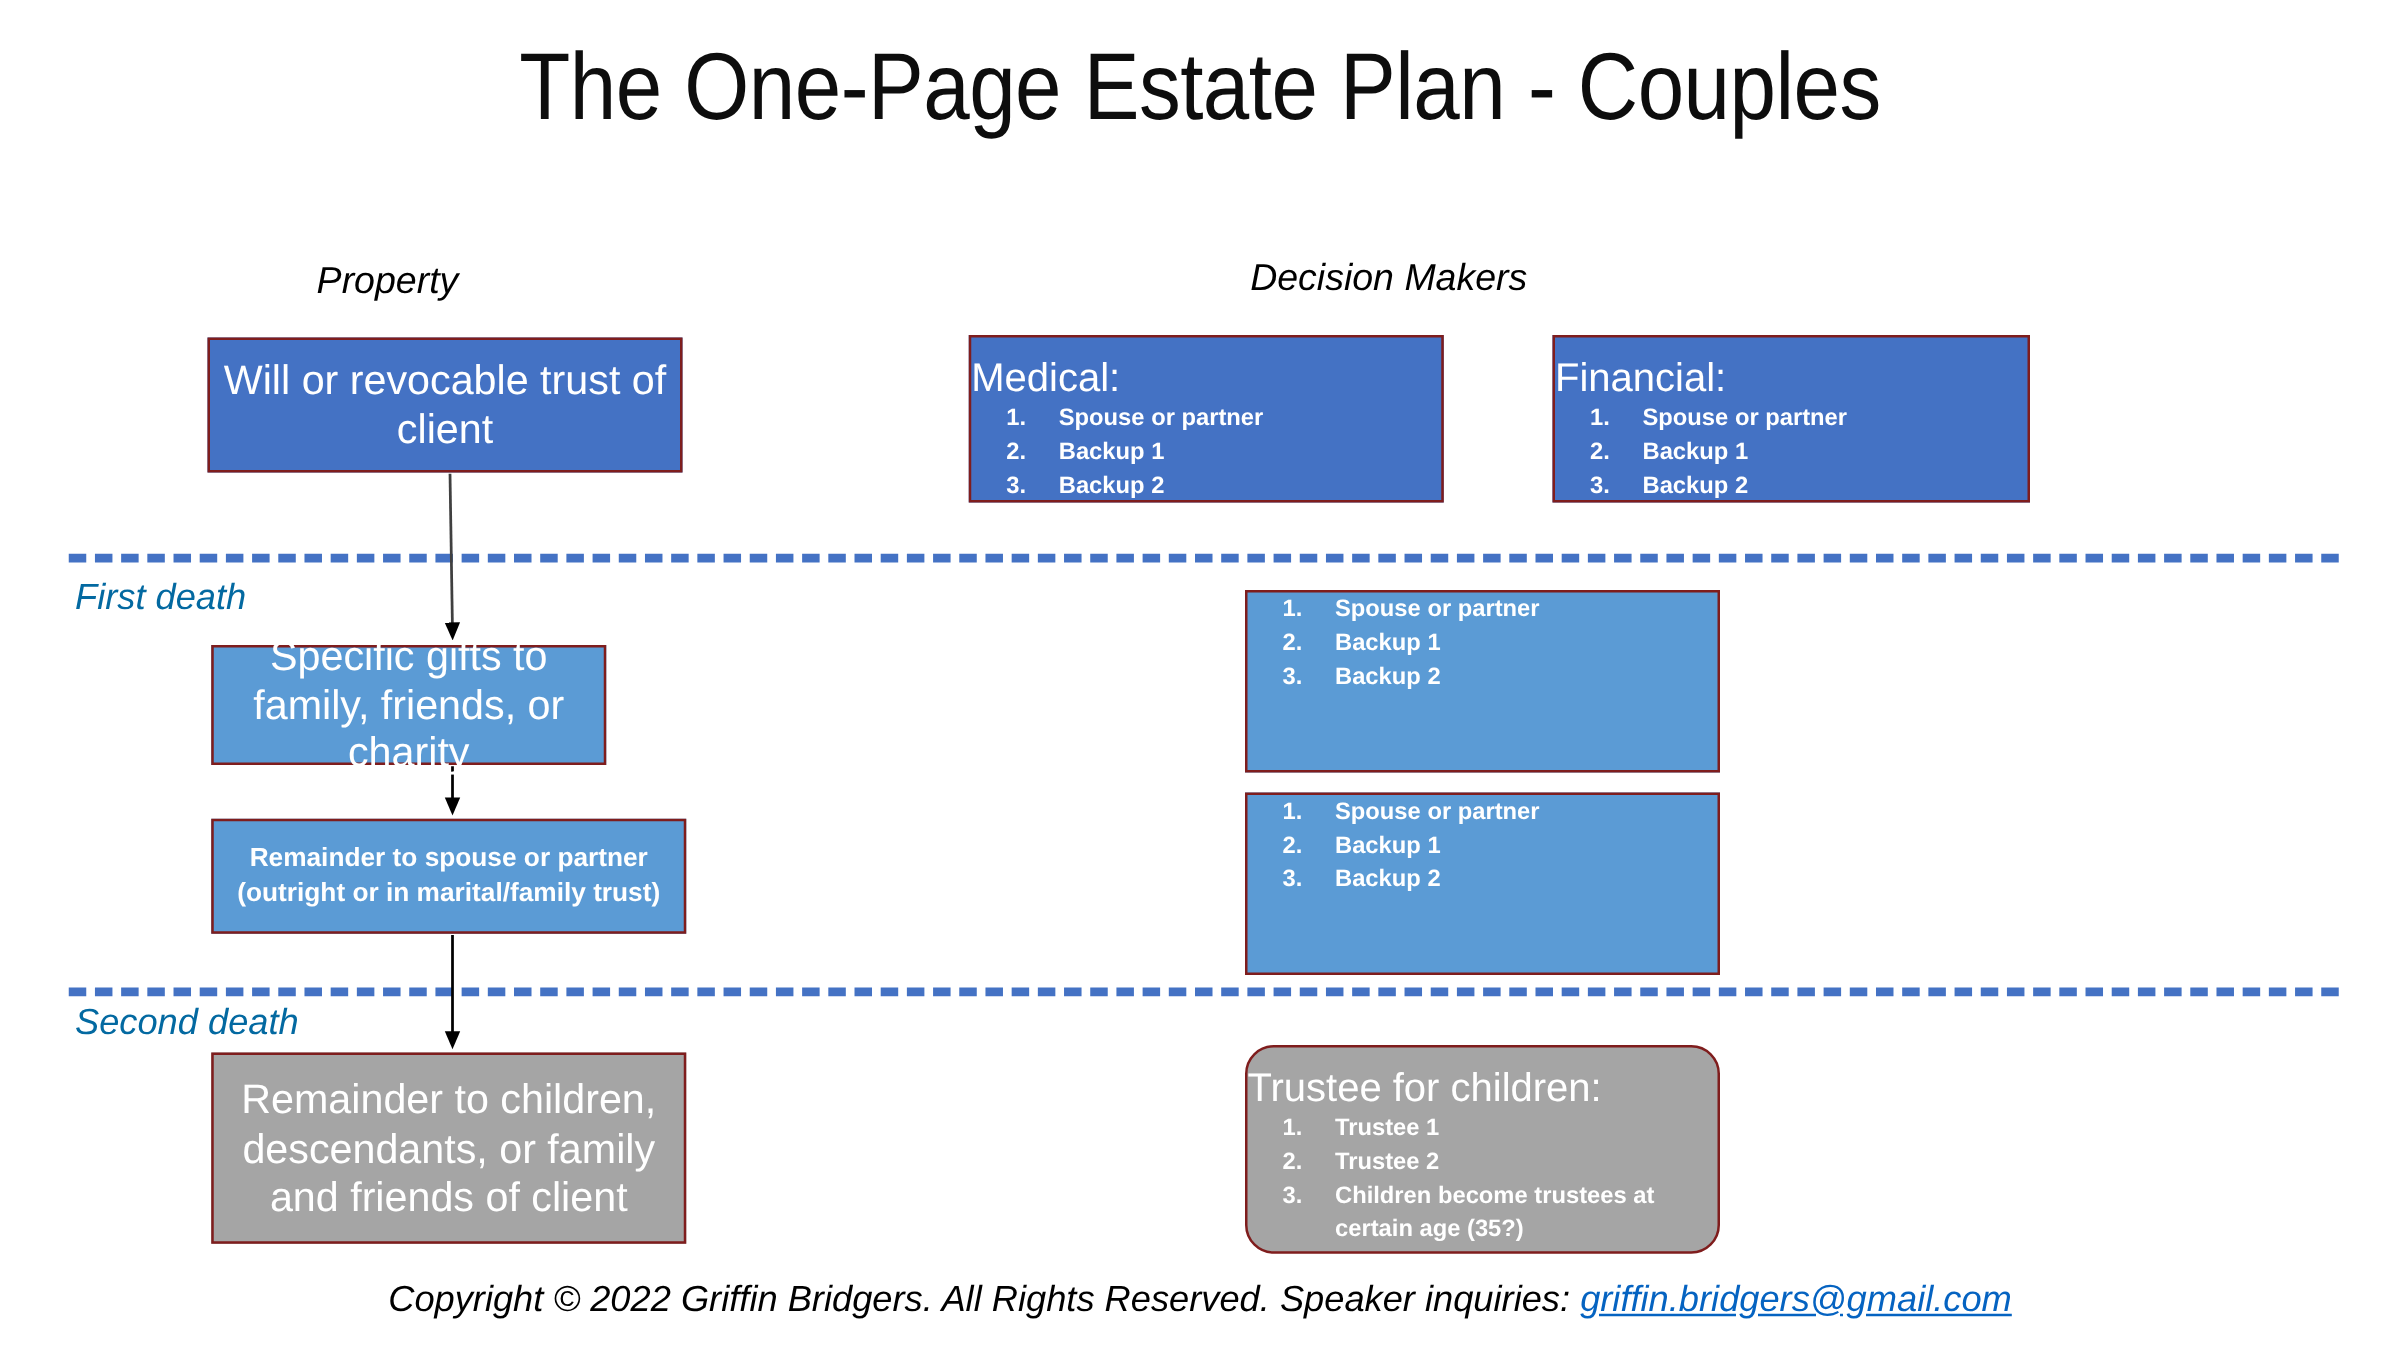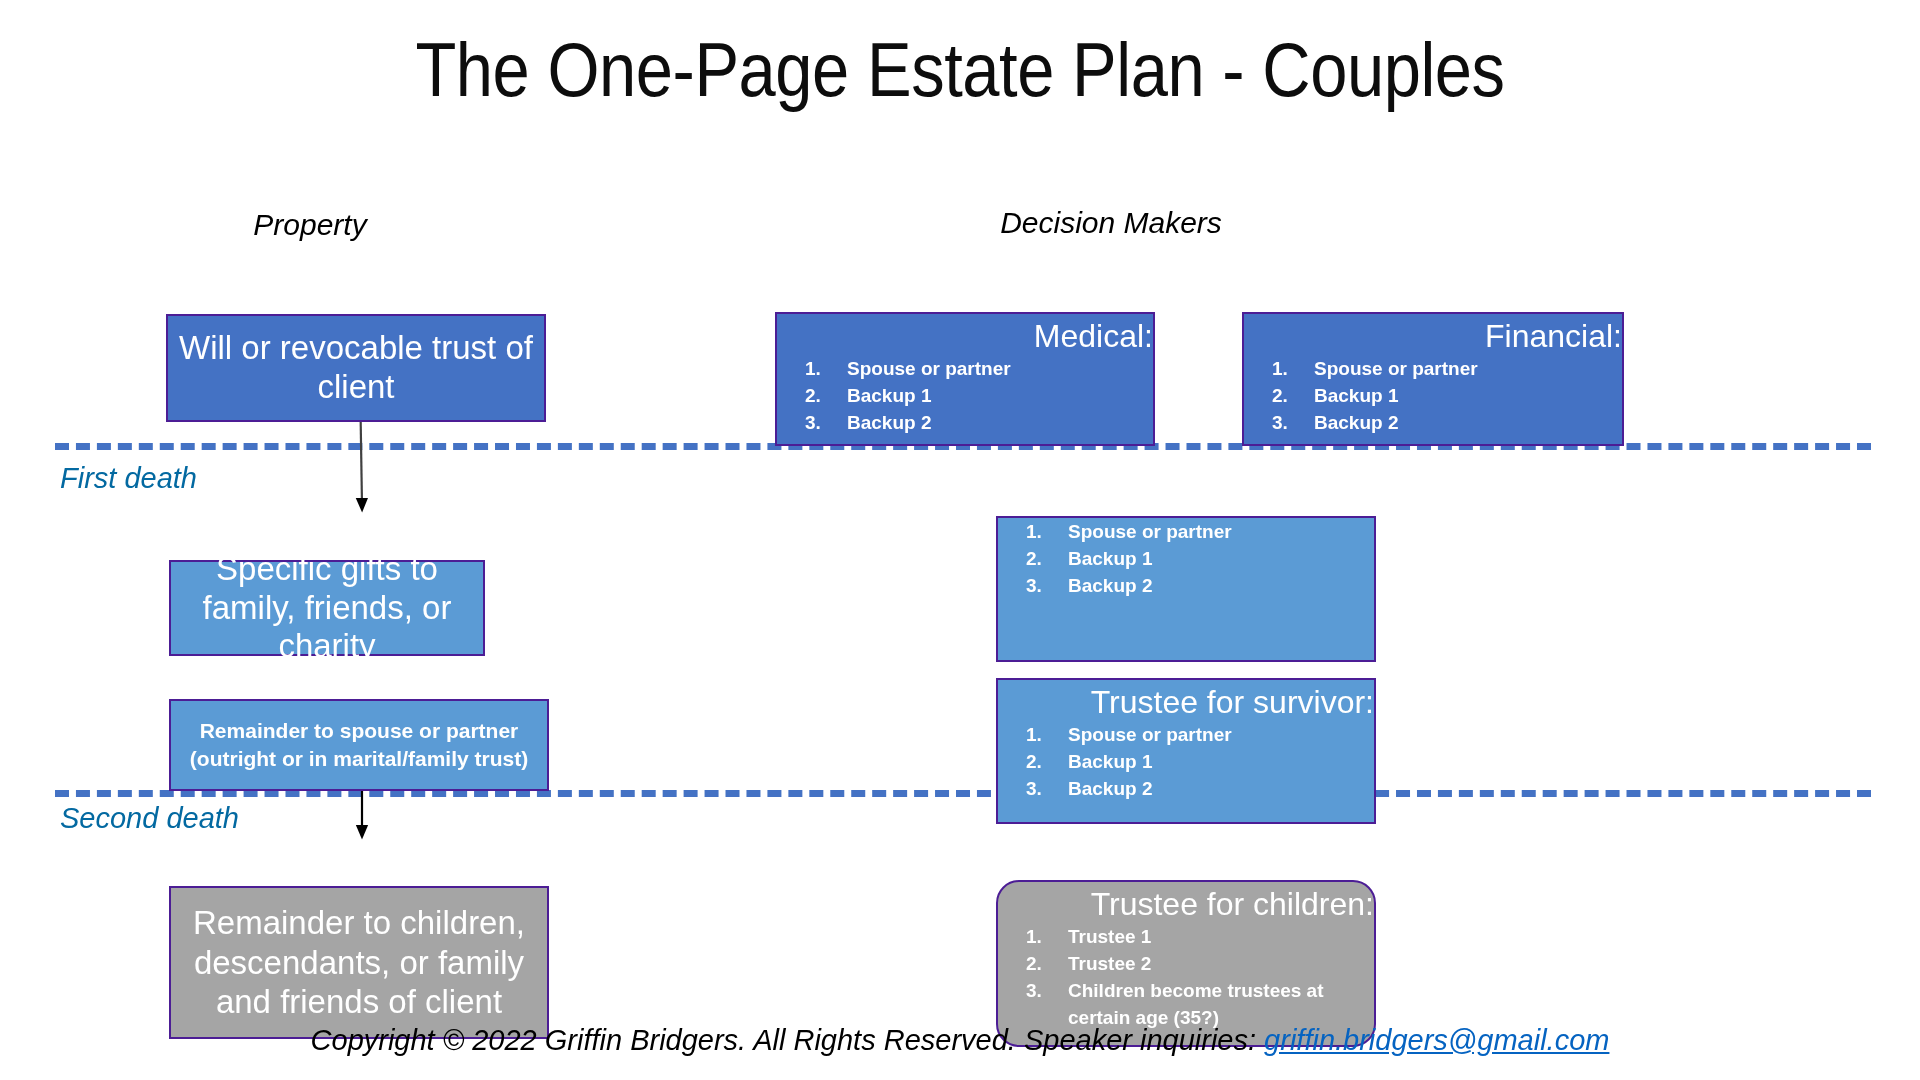--- a/index.html
+++ b/index.html
@@ -66,22 +66,21 @@
     border-top: 7px dashed #4472C4;
   }
   #divider-first { top: 443px; }
   #divider-second { top: 790px; }
 
   
   .box {
     position: absolute;
     box-sizing: border-box;
     color: #ffffff;
-    border: 2px solid #4c1d95;
-    margin-top: 44px;
+    border: 2px solid #7f1d1d;
   }
   .box-dark  { background: #4472C4; }
   .box-light { background: #5B9BD5; }
   .box-gray  { background: #A5A5A5; }
 
   
   .flow-box {
     display: flex;
     align-items: center;
     justify-content: center;
@@ -101,25 +100,25 @@
     font-size: 21px; font-weight: 700; line-height: 1.32;
   }
   #box-remainder-children {
     left: 169px; top: 842px; width: 380px; height: 153px;
     font-size: 33px; font-weight: 400; line-height: 1.2;
   }
 
   
   .list-box { padding: 0; }
   .list-box .lb-title {
-    text-align: right;
+    text-align: left;
     font-size: 32px;
     font-weight: 400;
     line-height: 1.15;
-    padding-top: 4px;
+    padding-top: 14px;
   }
   .list-box ol {
     margin: 0;
     padding: 0 0 0 28px;
     list-style: none;
     counter-reset: lbitem;
   }
   .list-box ol li {
     counter-increment: lbitem;
     font-size: 19px;
@@ -221,21 +220,20 @@
 
 <div class="box box-light list-box" id="box-executor">
   <ol>
     <li>Spouse or partner</li>
     <li>Backup 1</li>
     <li>Backup 2</li>
   </ol>
 </div>
 
 <div class="box box-light list-box" id="box-trustee-survivor">
-  <div class="lb-title">Trustee for survivor:</div>
   <ol>
     <li>Spouse or partner</li>
     <li>Backup 1</li>
     <li>Backup 2</li>
   </ol>
 </div>
 
 <div class="box box-gray list-box" id="box-trustee-children">
   <div class="lb-title">Trustee for children:</div>
   <ol>

